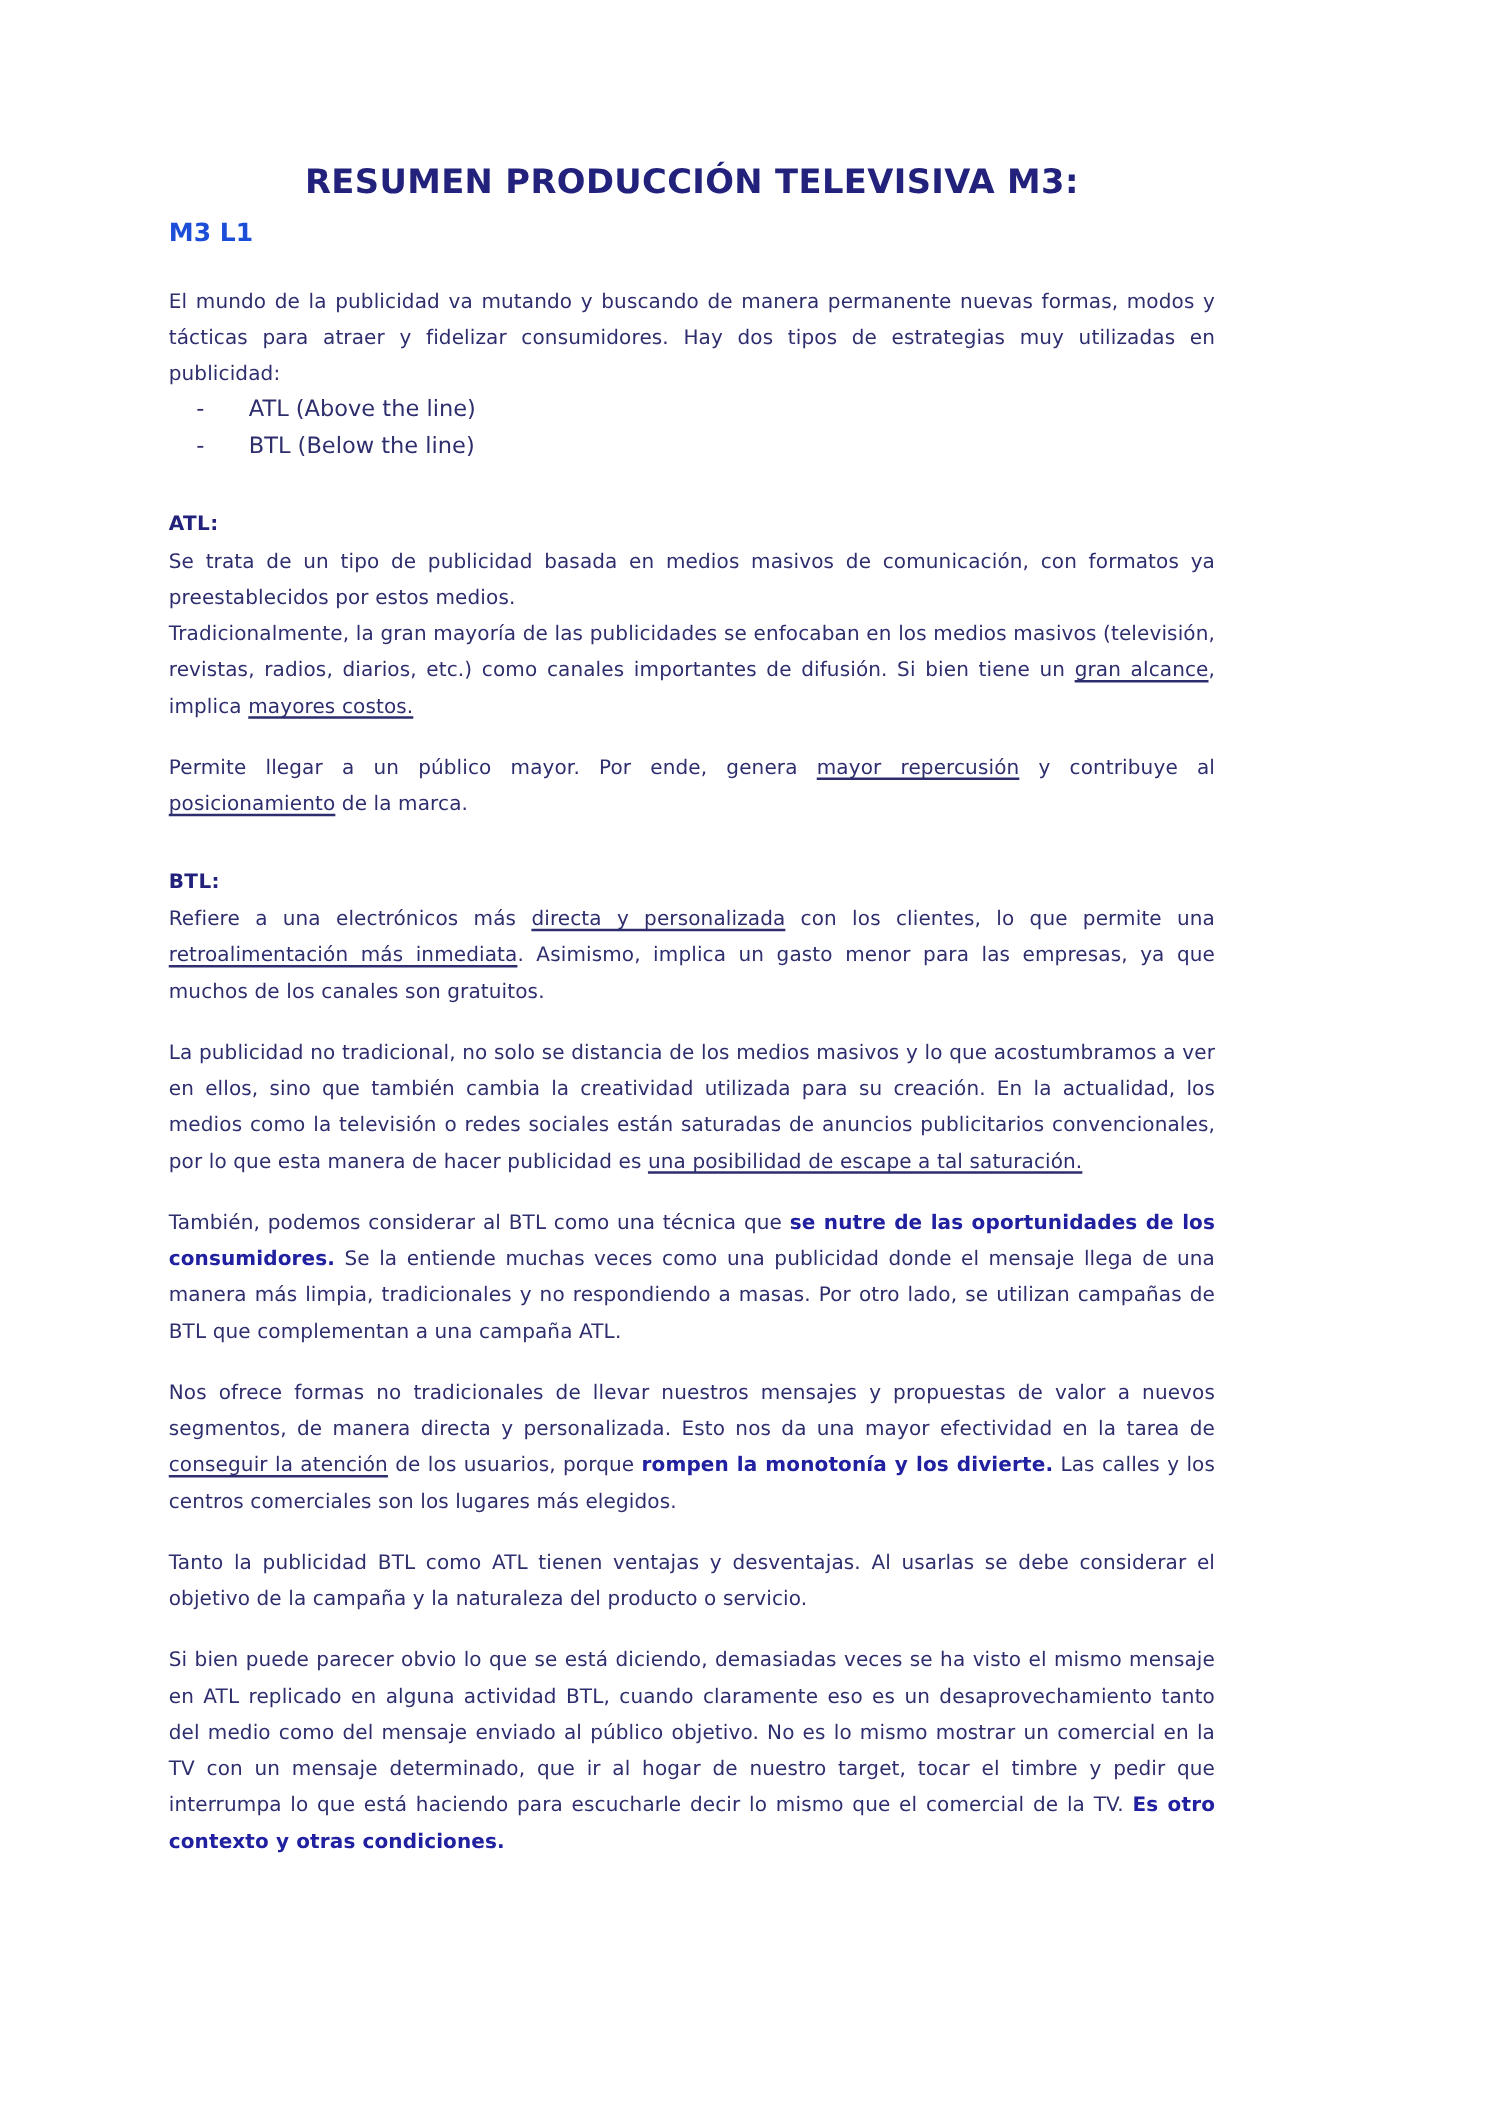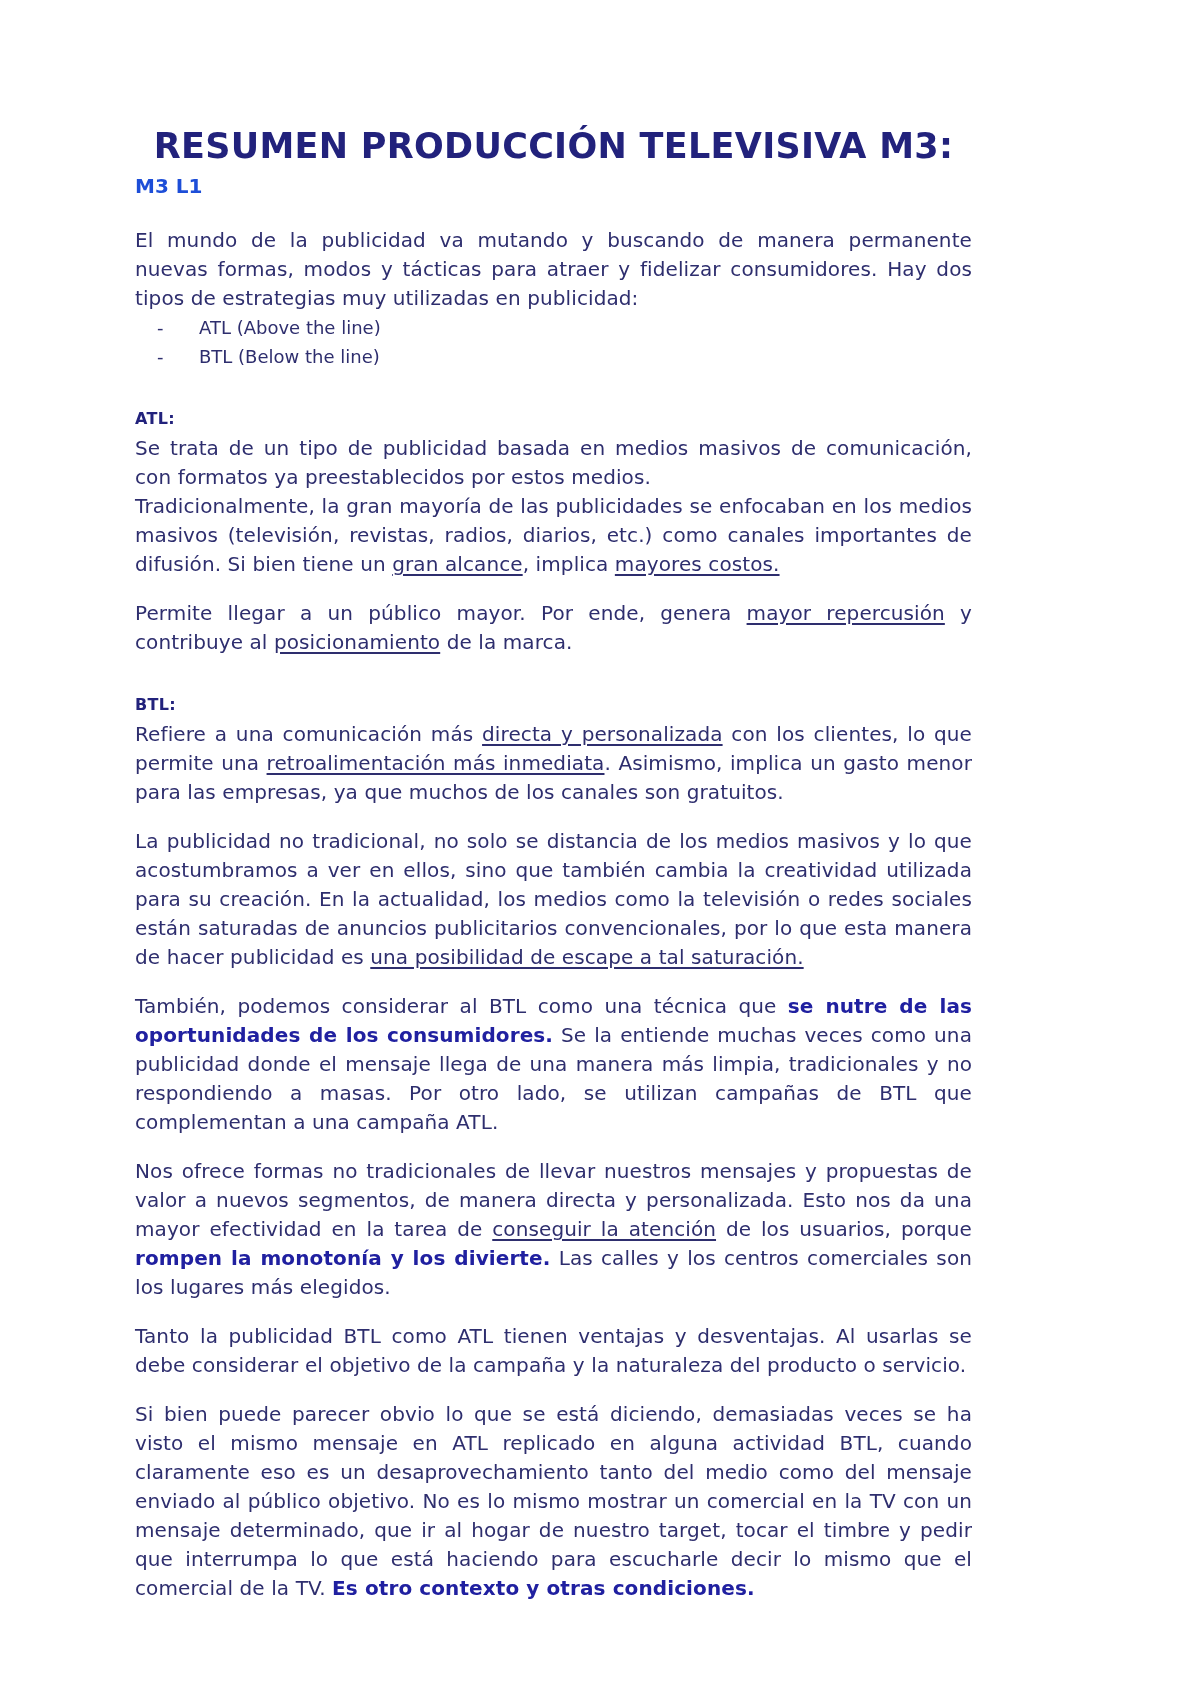--- a/index.html
+++ b/index.html
@@ -11,35 +11,35 @@
     color: #2e2e6e;
   }
   .page {
     width: 1200px;
     min-height: 1694px;
     padding: 128px 228px 60px 135px;
     background: #ffffff;
   }
   .doc-title {
     text-align: center;
-    font-size: 35px;
+    font-size: 27px;
     line-height: 36px;
     font-weight: bold;
     color: #22227c;
     letter-spacing: 0.3px;
   }
   .lesson {
     margin-top: 8px;
     font-size: 20px;
     line-height: 28px;
     font-weight: bold;
     color: #1d4ed8;
   }
   .para {
-    font-size: 20px;
+    font-size: 16px;
     line-height: 29px;
     text-align: justify;
     letter-spacing: 0.1px;
     color: #2e2e6e;
   }
   .gap { margin-top: 20px; }
   .small-gap { margin-top: 26px; }
   .section-heading {
     margin-top: 33px;
     font-size: 16px;
@@ -90,21 +90,21 @@
 
   <p class="para"><span>Se trata de un tipo de publicidad basada en medios masivos de comunicación, con formatos ya preestablecidos por estos medios.</span></p>
 
   <p class="para"><span>Tradicionalmente, la gran mayoría de las publicidades se enfocaban en los medios masivos (televisión, revistas, radios, diarios, etc.) como canales importantes de difusión. Si bien tiene un </span><span class="u">gran alcance</span><span>, implica </span><span class="u">mayores costos.</span></p>
 
   <p class="para gap"><span>Permite llegar a un público mayor. Por ende, genera </span><span class="u">mayor repercusión</span><span> y contribuye al </span><span class="u">posicionamiento</span><span> de la marca.</span></p>
 
   <h2 class="section-heading">BTL:</h2>
 
 
-  <p class="para"><span>Refiere a una comunicación más </span><span class="u">directa y personalizada</span><span> con los clientes, lo que permite una </span><span class="u">retroalimentación más inmediata</span><span>. Asimismo, implica un gasto menor para las empresas, ya que muchos de los canales son gratuitos.</span></p>
+  <p class="para"><span>Refiere a una electrónicos más </span><span class="u">directa y personalizada</span><span> con los clientes, lo que permite una </span><span class="u">retroalimentación más inmediata</span><span>. Asimismo, implica un gasto menor para las empresas, ya que muchos de los canales son gratuitos.</span></p>
 
   <p class="para gap"><span>La publicidad no tradicional, no solo se distancia de los medios masivos y lo que acostumbramos a ver en ellos, sino que también cambia la creatividad utilizada para su creación. En la actualidad, los medios como la televisión o redes sociales están saturadas de anuncios publicitarios convencionales, por lo que esta manera de hacer publicidad es </span><span class="u">una posibilidad de escape a tal saturación.</span></p>
 
   <p class="para gap"><span>También, podemos considerar al BTL como una técnica que </span><span class="b">se nutre de las oportunidades de los consumidores.</span><span> Se la entiende muchas veces como una publicidad donde el mensaje llega de una manera más limpia, tradicionales y no respondiendo a masas. Por otro lado, se utilizan campañas de BTL que complementan a una campaña ATL.</span></p>
 
   <p class="para gap"><span>Nos ofrece formas no tradicionales de llevar nuestros mensajes y propuestas de valor a nuevos segmentos, de manera directa y personalizada. Esto nos da una mayor efectividad en la tarea de </span><span class="u">conseguir la atención</span><span> de los usuarios, porque </span><span class="b">rompen la monotonía y los divierte.</span><span> Las calles y los centros comerciales son los lugares más elegidos.</span></p>
 
   <p class="para gap"><span>Tanto la publicidad BTL como ATL tienen ventajas y desventajas. Al usarlas se debe considerar el objetivo de la campaña y la naturaleza del producto o servicio.</span></p>
 
   <p class="para gap"><span>Si bien puede parecer obvio lo que se está diciendo, demasiadas veces se ha visto el mismo mensaje en ATL replicado en alguna actividad BTL, cuando claramente eso es un desaprovechamiento tanto del medio como del mensaje enviado al público objetivo. No es lo mismo mostrar un comercial en la TV con un mensaje determinado, que ir al hogar de nuestro target, tocar el timbre y pedir que interrumpa lo que está haciendo para escucharle decir lo mismo que el comercial de la TV. </span><span class="b">Es otro contexto y otras condiciones.</span></p>

